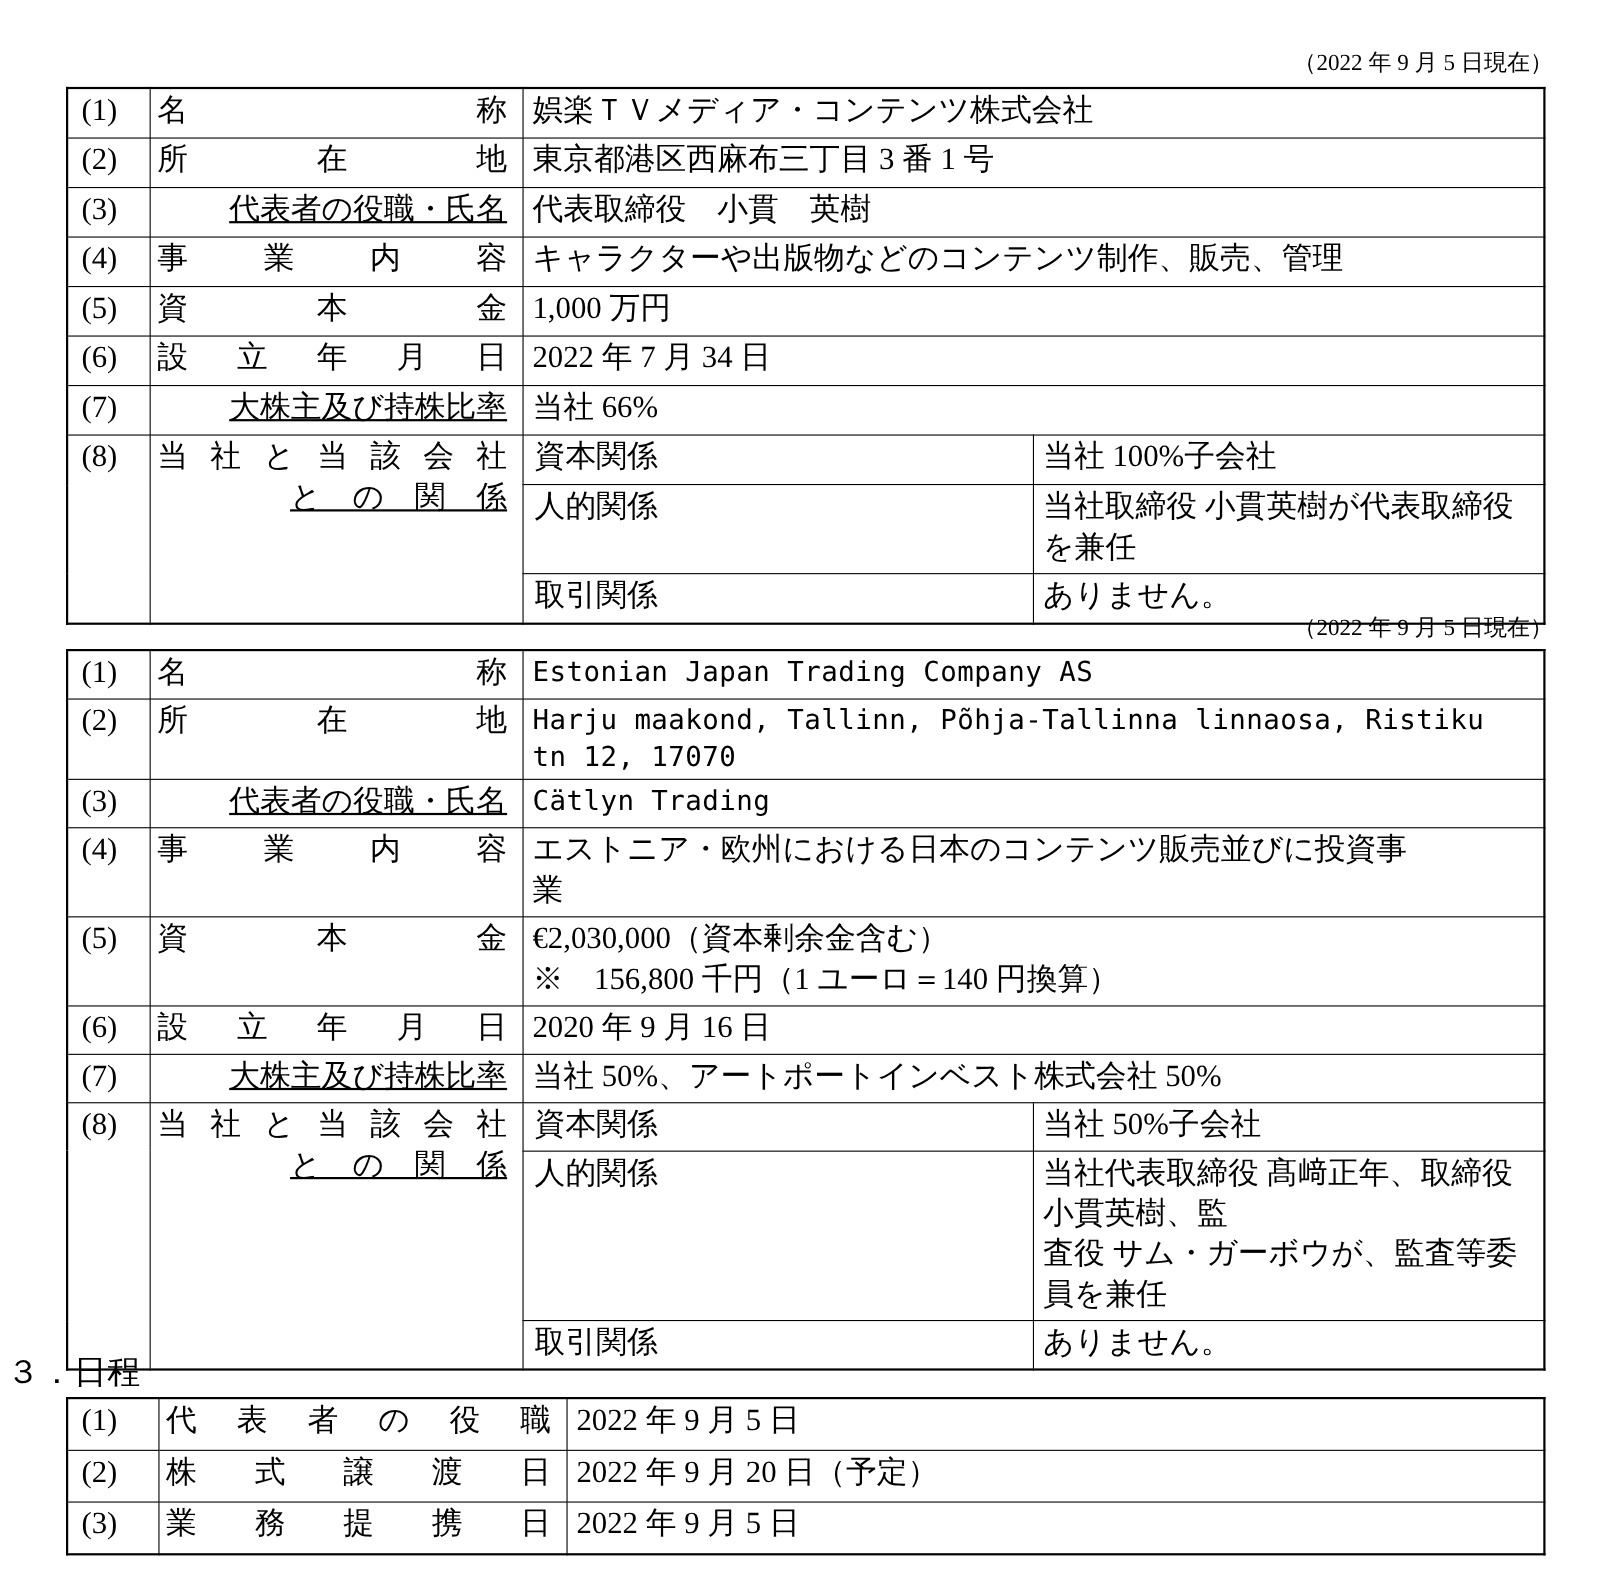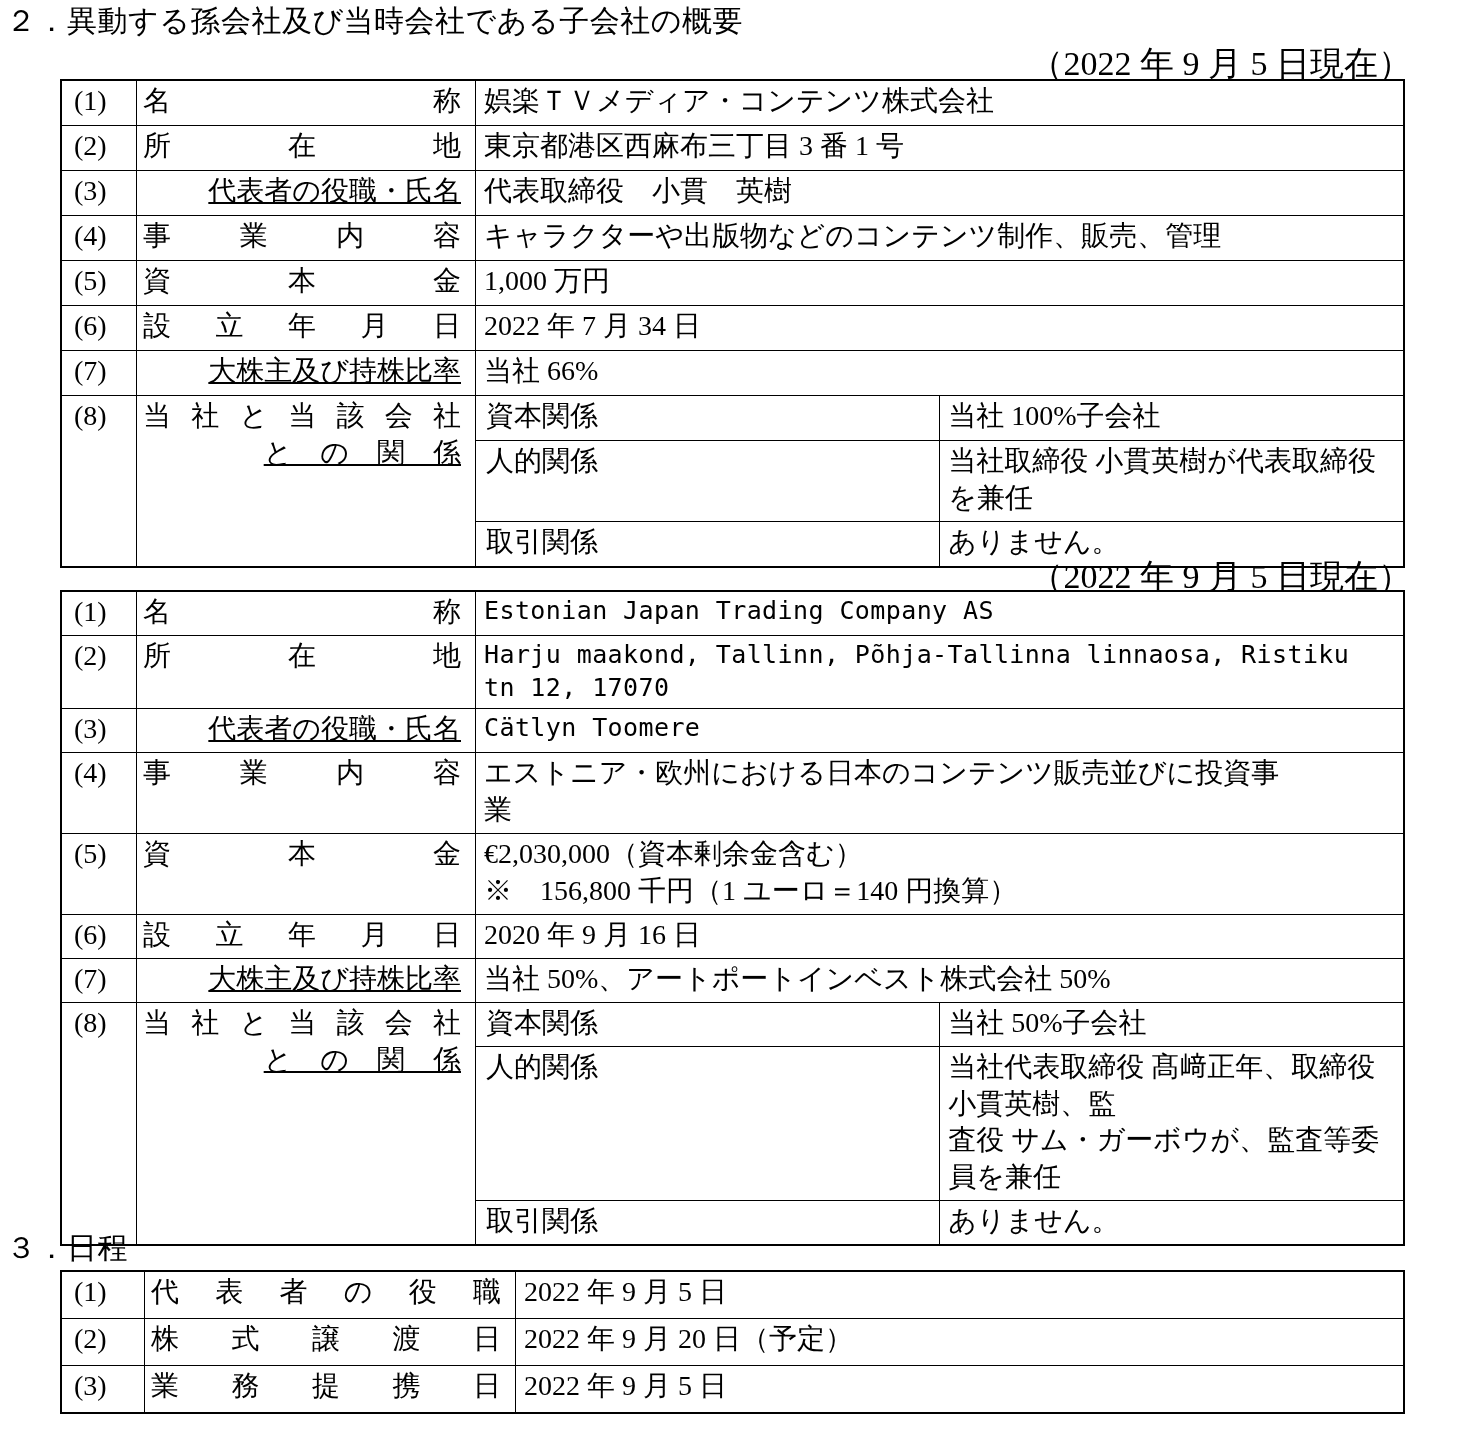--- a/index.html
+++ b/index.html
@@ -30,21 +30,21 @@
     line-height: 1;
     white-space: nowrap;
     letter-spacing: 0.5px;
   }
   #heading-2 { left: 6px;  top: 6px; }
   #heading-3 { left: 6px;  top: 1233px; }
 
   
   .asof-note {
     position: absolute;
-    font-size: 34px;
+    font-size: 21px;
     line-height: 1;
     white-space: nowrap;
     text-align: center;
   }
   #asof-1 { right: 55px; top: 47px; }
   #asof-2 { right: 55px; top: 560px; }
 
   
   .doc-table {
     position: absolute;
@@ -118,21 +118,20 @@
 
   
   #table-schedule .num-cell   { width: 70px; }
   #table-schedule .label-cell { width: 350px; }
 </style>
 </head>
 <body>
 
 <div class="page">
 
-  <div class="section-heading" id="heading-2">２．異動する孫会社及び当時会社である子会社の概要</div>
 
   <div class="asof-note" id="asof-1">（2022 年 9 月 5 日現在）</div>
 
   <table class="doc-table" id="table-subsidiary-1">
     <tbody>
       <tr>
         <td class="num-cell">(1)</td>
         <td class="label-cell">
             <span class="label-inner">名　称</span>
           </td>
@@ -223,21 +222,21 @@
           <span class="value-line mono">Harju maakond, Tallinn, Põhja-Tallinna linnaosa, Ristiku</span>
           <span class="value-line mono">tn 12, 17070</span>
         </td>
       </tr>
       <tr>
         <td class="num-cell">(3)</td>
         <td class="label-cell">
             <span class="label-inner nostretch">代表者の役職・氏名</span>
           </td>
         <td class="value-cell" colspan="2">
-          <span class="value-line mono">Cätlyn Toomere</span>
+          <span class="value-line mono">Cätlyn Trading</span>
         </td>
       </tr>
       <tr>
         <td class="num-cell">(4)</td>
         <td class="label-cell">
             <span class="label-inner">事　業　内　容</span>
           </td>
         <td class="value-cell" colspan="2">
           <span class="value-line">エストニア・欧州における日本のコンテンツ販売並びに投資事</span>
           <span class="value-line">業</span>

